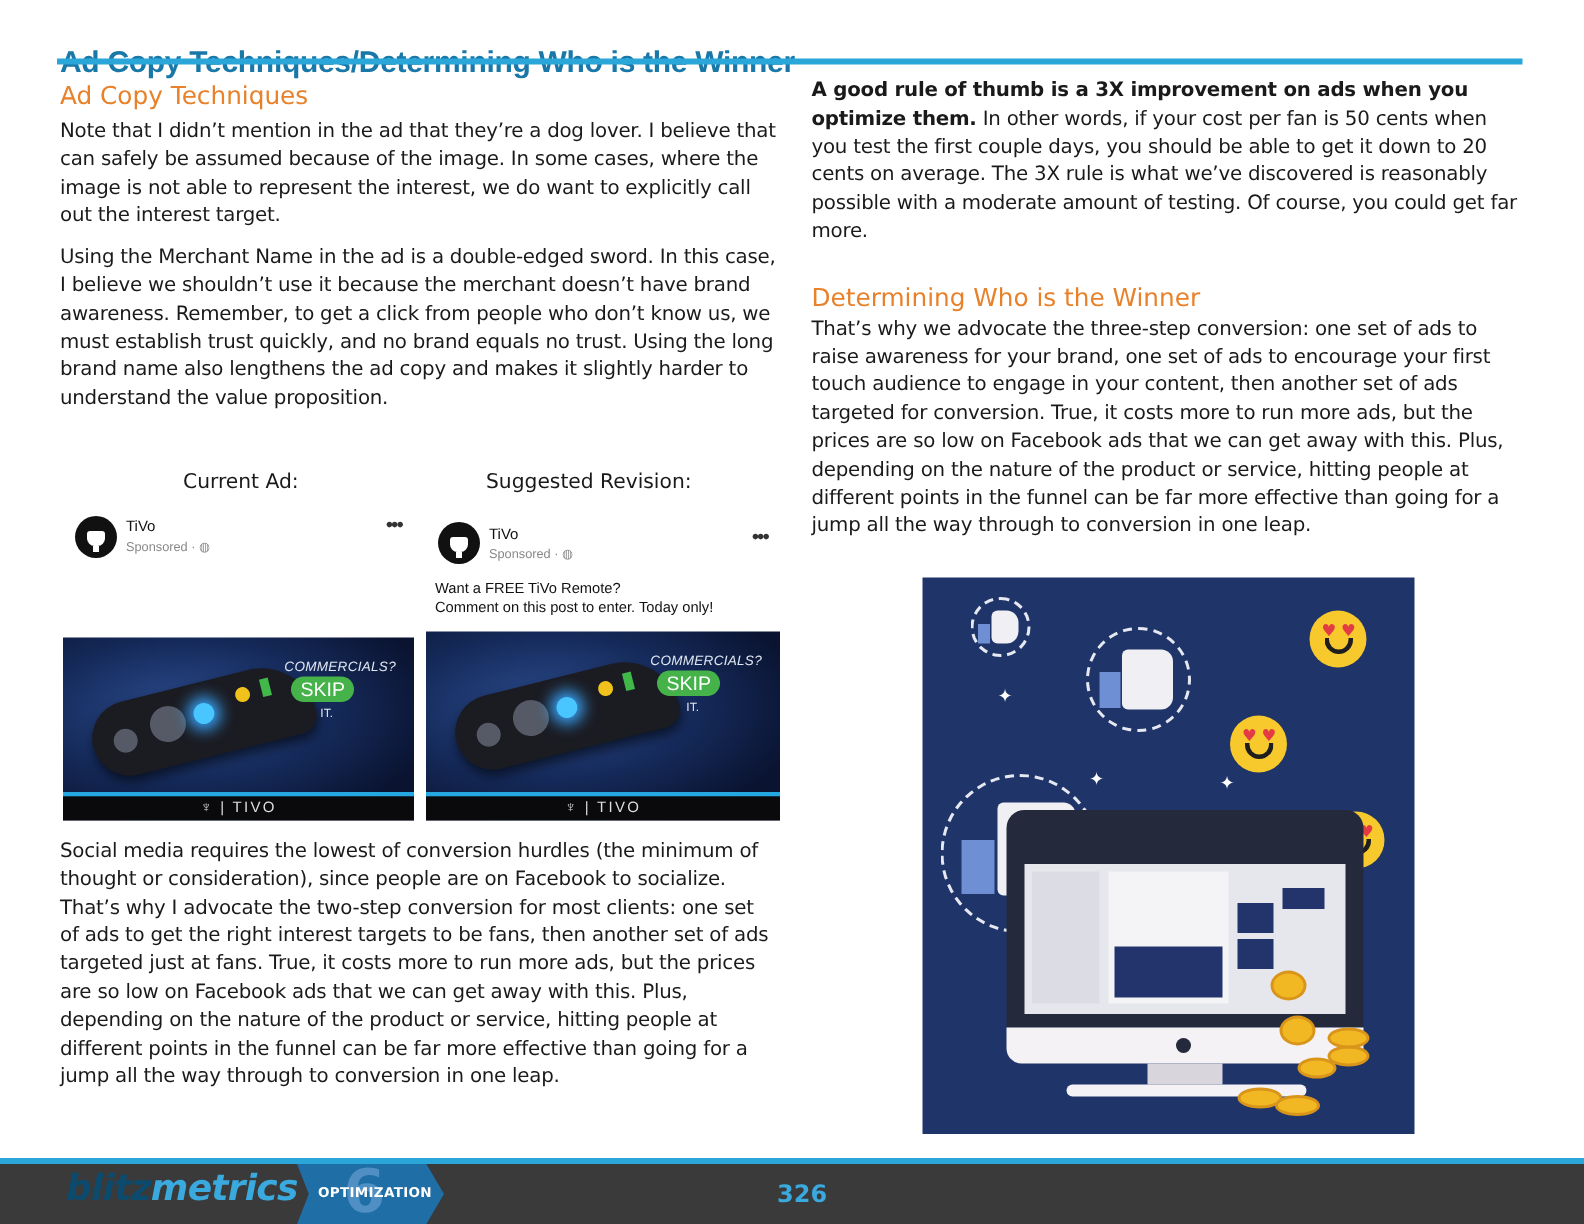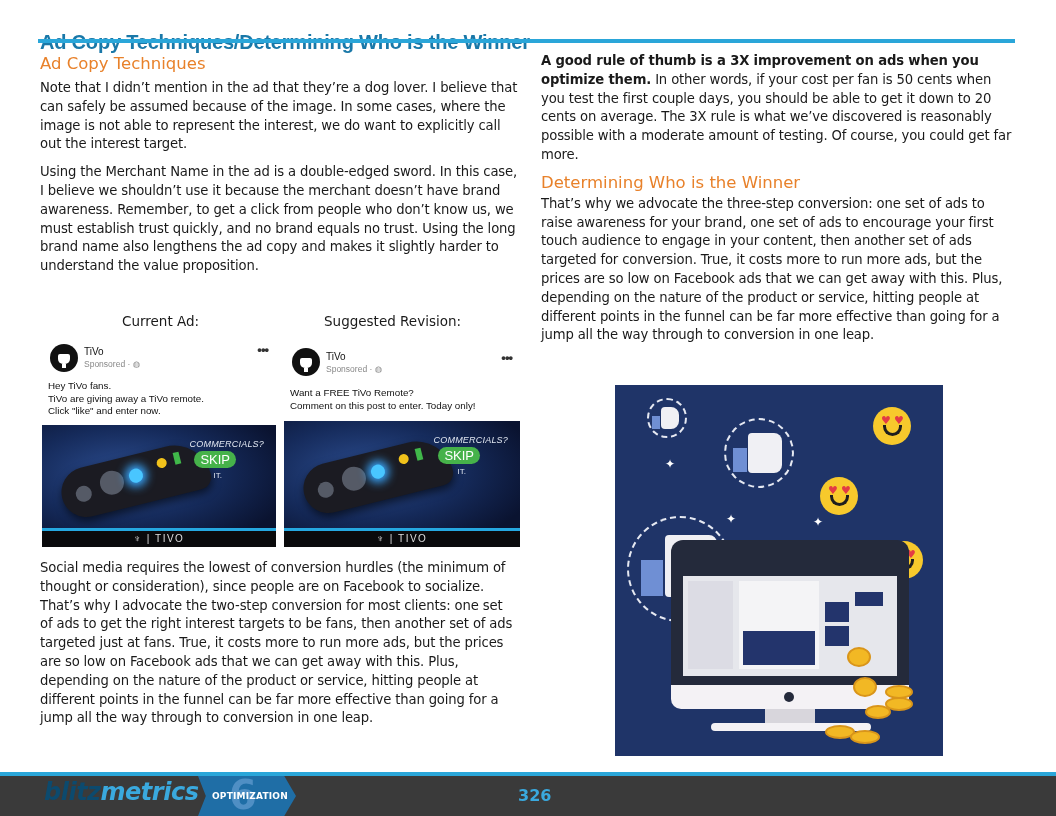--- a/index.html
+++ b/index.html
@@ -176,25 +176,20 @@
   <span class="ad-label" style="left:82px;text-align:center;">Current Ad:</span>
   <span class="ad-label" style="left:284px;">Suggested Revision:</span>
 </div>
 
 <div class="ad-card current">
   <div class="ad-head">
     <div class="ad-avatar"></div>
     <div class="ad-brand">TiVo</div>
     <div class="ad-sponsored">Sponsored · ◍</div>
     <div class="ad-more">•••</div>
-  </div>
-  <div class="ad-copy">
-    <div>Hey TiVo fans.</div>
-    <div>TiVo are giving away a TiVo remote.</div>
-    <div>Click "like" and enter now.</div>
   </div>
   <div class="ad-image">
     <div class="remote">
       <div class="btn" style="left:14px;top:18px;width:16px;height:16px;"></div>
       <div class="btn" style="left:40px;top:10px;width:24px;height:24px;"></div>
       <div class="glow"></div>
       <div class="yellow"></div>
       <div class="green"></div>
     </div>
     <div class="ad-commercials">COMMERCIALS?</div>
@@ -233,21 +228,21 @@
 </div>
 
 <div class="col" style="left:40px; top:559px; width:478px;">
   <p class="body">Social media requires the lowest of conversion hurdles (the minimum of thought or consideration), since people are on Facebook to socialize. That’s why I advocate the two-step conversion for most clients: one set of ads to get the right interest targets to be fans, then another set of ads targeted just at fans. True, it costs more to run more ads, but the prices are so low on Facebook ads that we can get away with this. Plus, depending on the nature of the product or service, hitting people at different points in the funnel can be far more effective than going for a jump all the way through to conversion in one leap.</p>
 </div>
 
 <div class="col col-right">
   <p class="body">
     <strong>A good rule of thumb is a 3X improvement on ads when you optimize them.</strong><span> In other words, if your cost per fan is 50 cents when you test the first couple days, you should be able to get it down to 20 cents on average. The 3X rule is what we’ve discovered is reasonably possible with a moderate amount of testing. Of course, you could get far more.</span>
   </p>
-  <div class="section-heading" style="margin-top:6px;">Determining Who is the Winner</div>
+  <div class="section-heading" style="margin-top:22px;">Determining Who is the Winner</div>
   <p class="body">That’s why we advocate the three-step conversion: one set of ads to raise awareness for your brand, one set of ads to encourage your first touch audience to engage in your content, then another set of ads targeted for conversion. True, it costs more to run more ads, but the prices are so low on Facebook ads that we can get away with this. Plus, depending on the nature of the product or service, hitting people at different points in the funnel can be far more effective than going for a jump all the way through to conversion in one leap.</p>
 </div>
 
 <div class="illustration">
 
   <div class="thumb-ring" style="left:32px;top:13px;width:40px;height:40px;"></div>
   <div class="cuff" style="left:37px;top:31px;width:8px;height:13px;"></div>
   <div class="thumb" style="left:46px;top:22px;width:18px;height:22px;"></div>
 
   <div class="thumb-ring" style="left:109px;top:33px;width:70px;height:70px;"></div>

